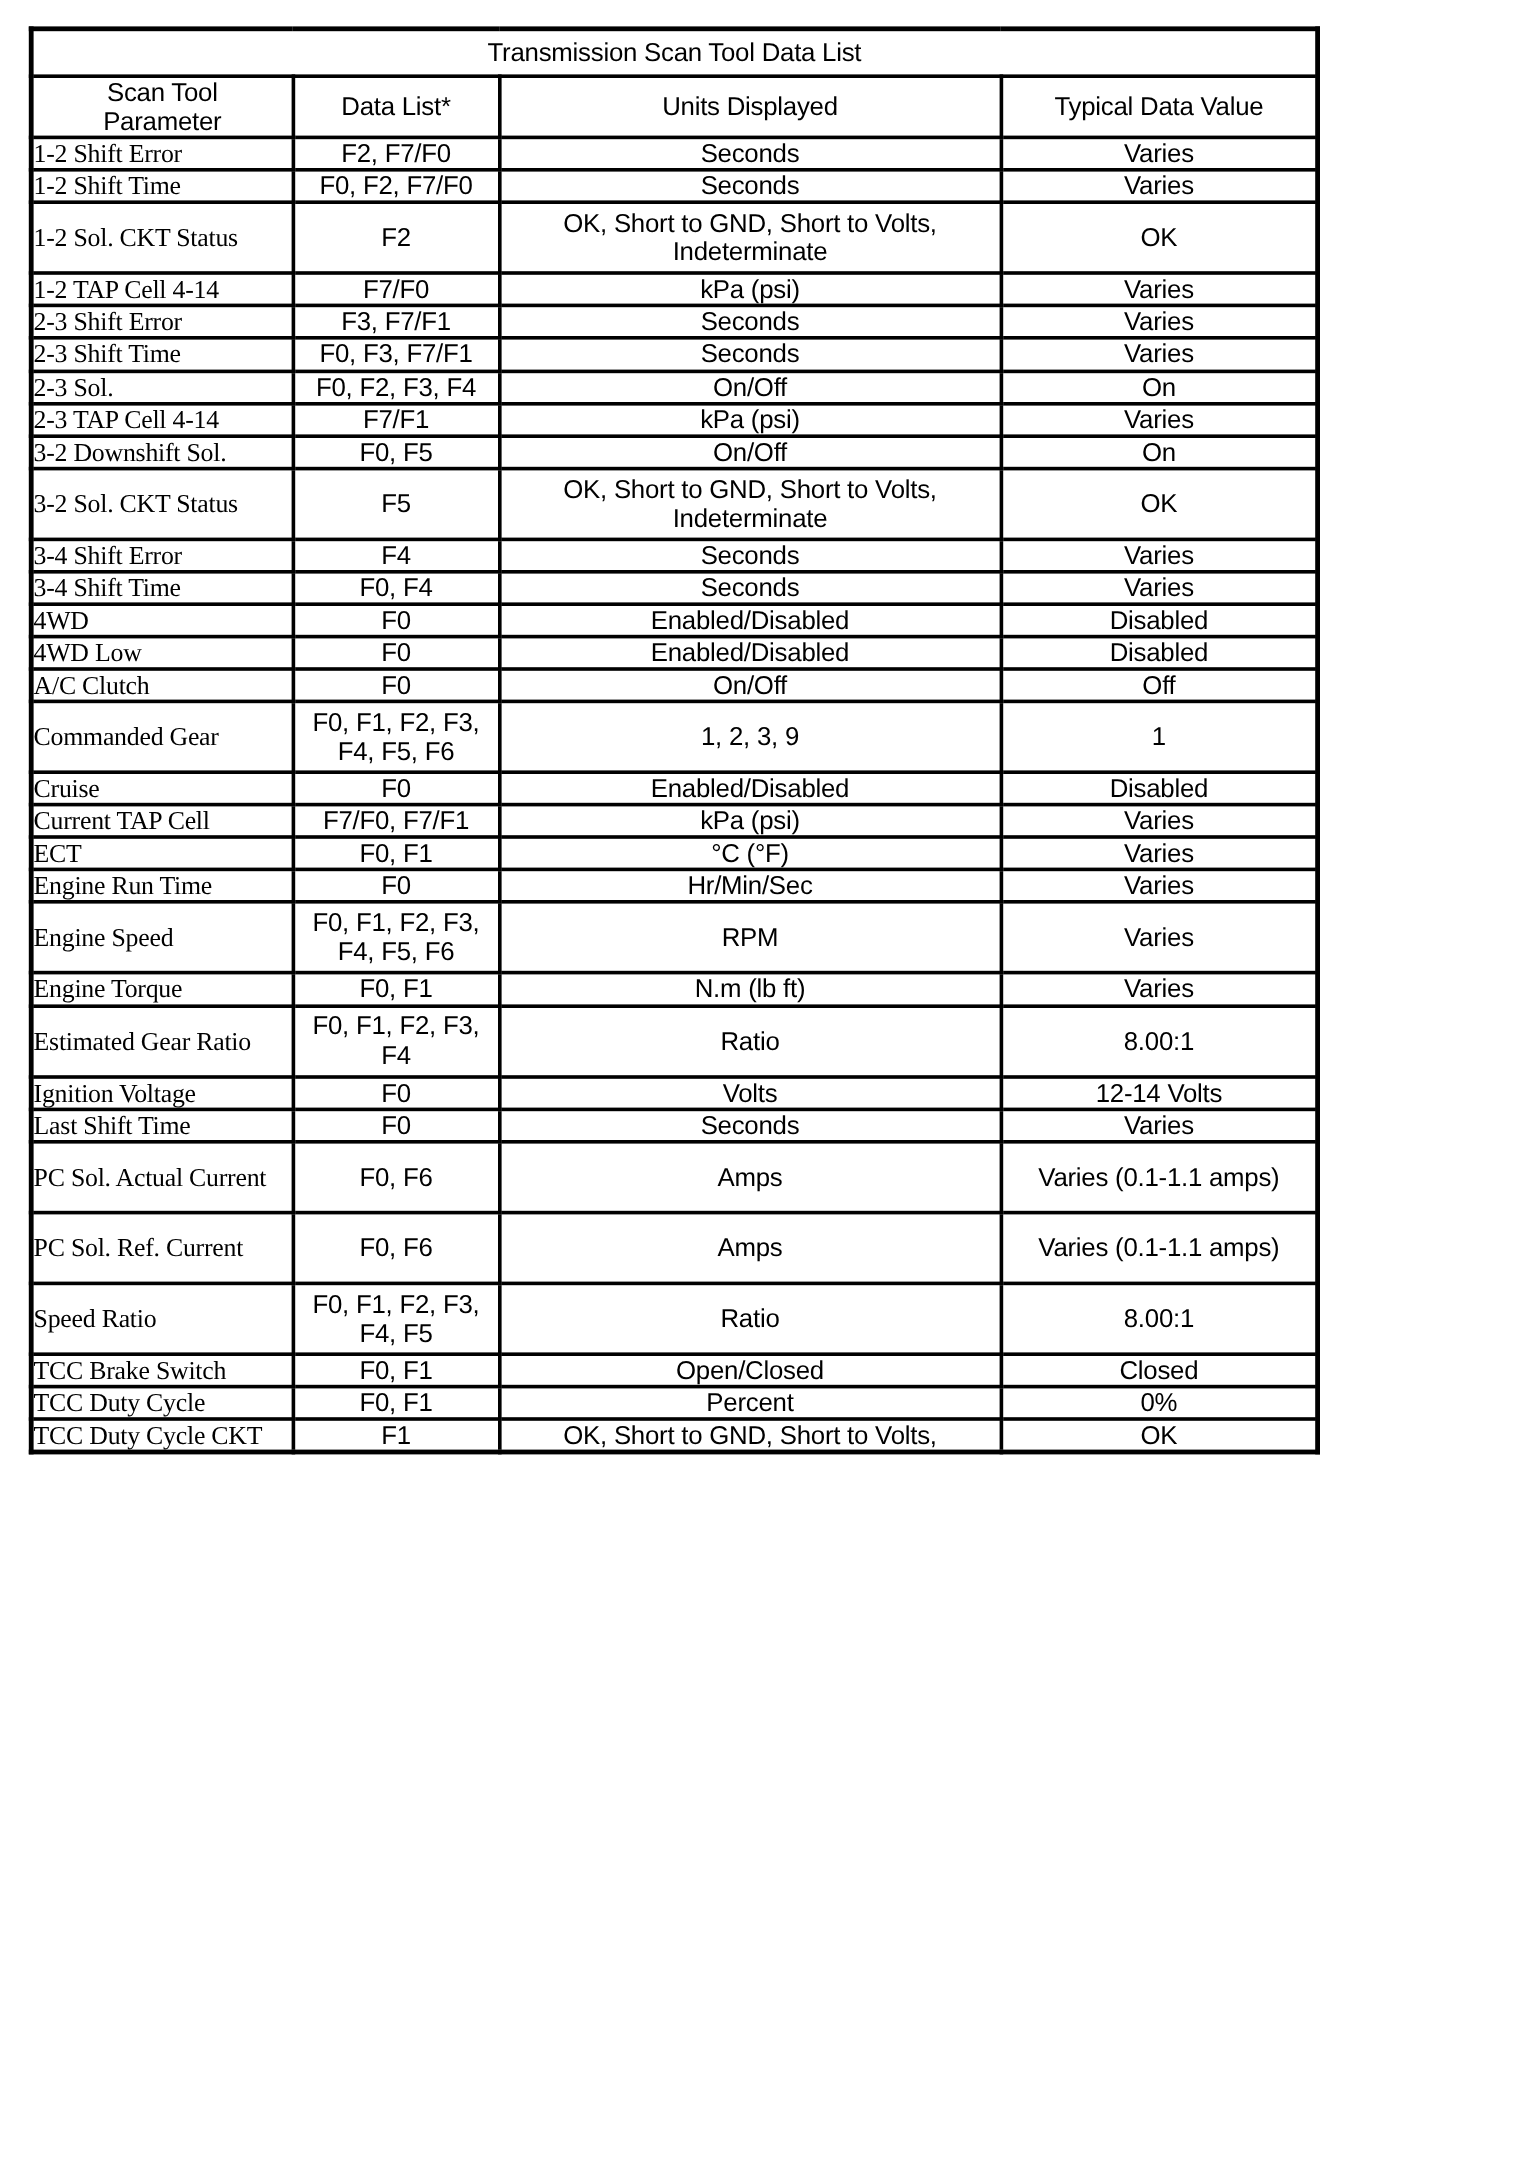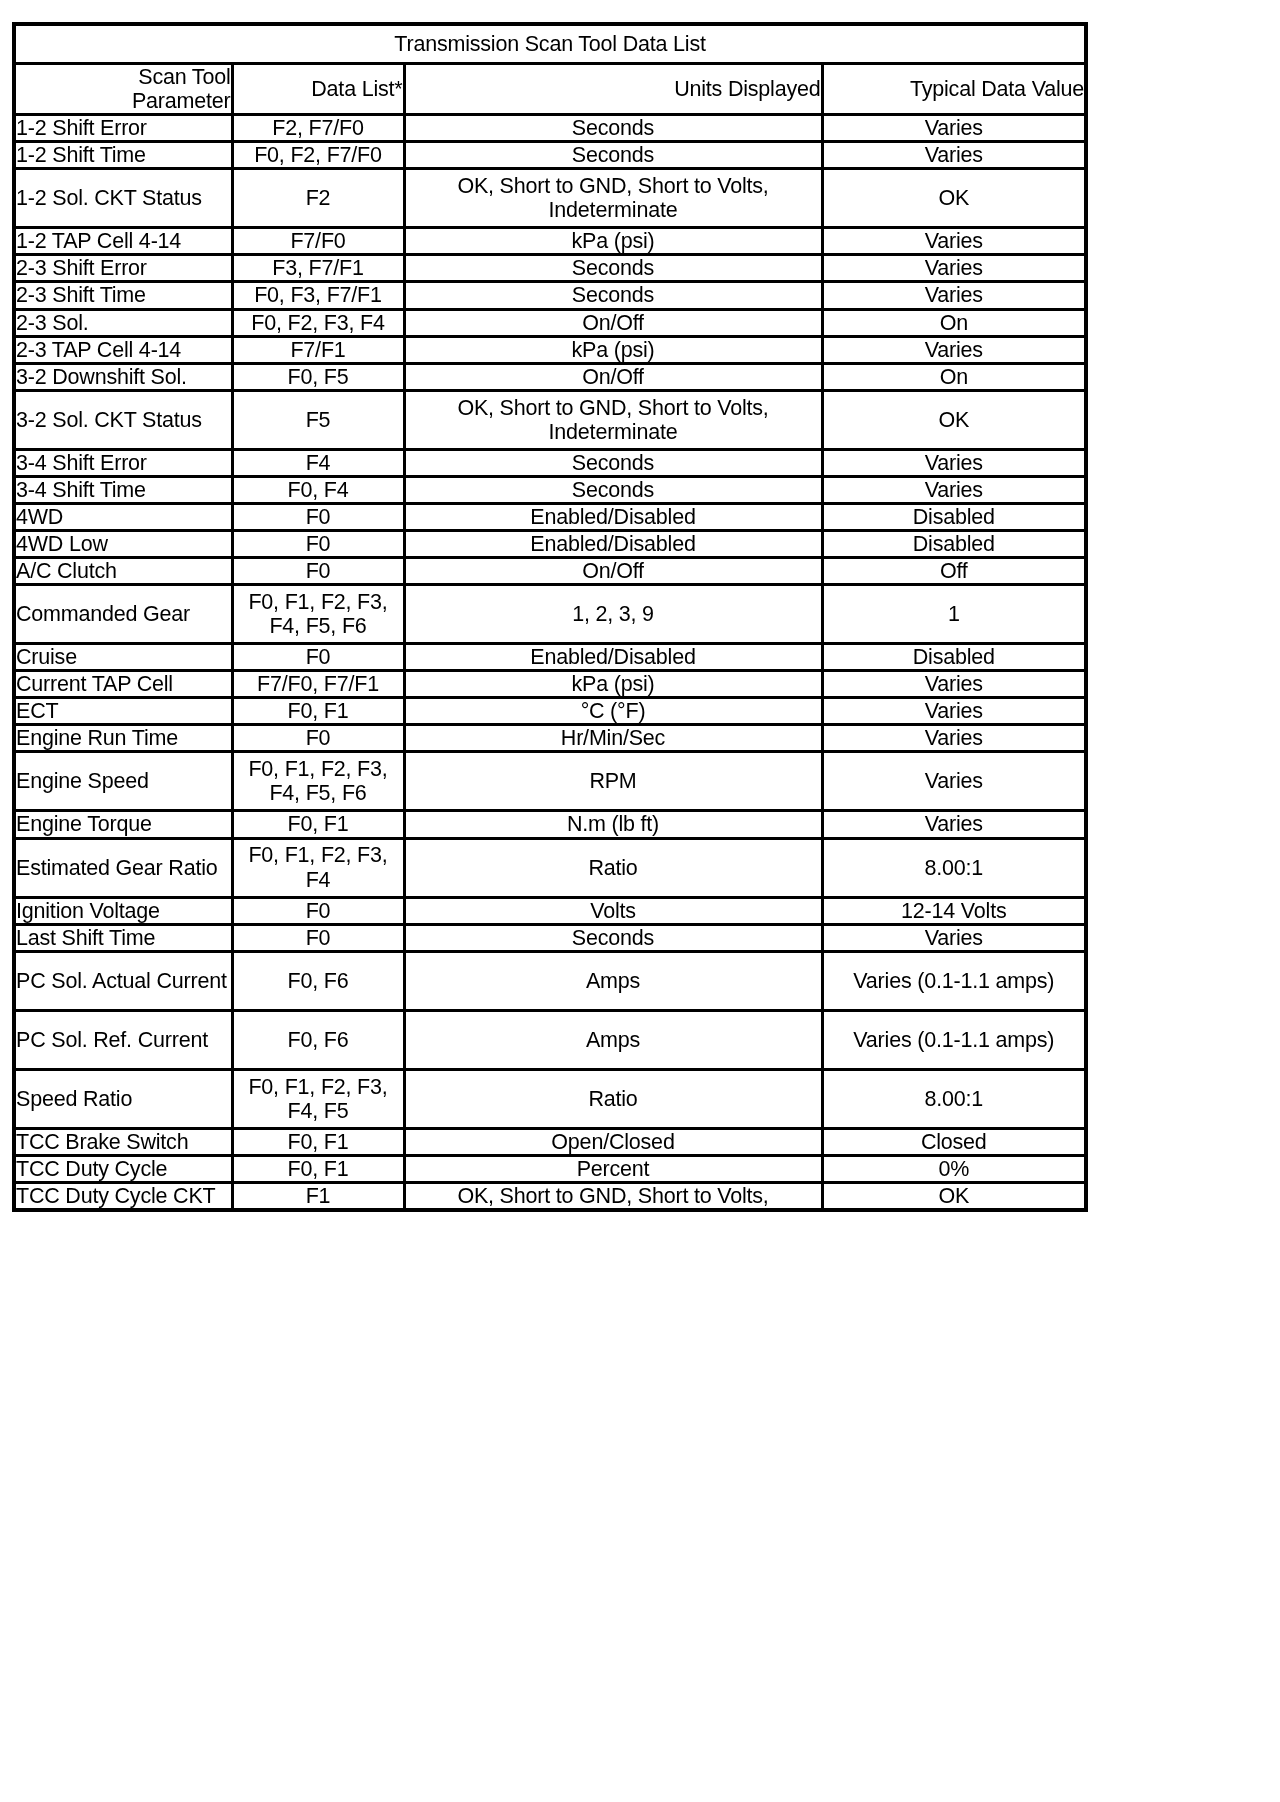--- a/index.html
+++ b/index.html
@@ -6,21 +6,21 @@
   body{
     width:1280px;height:1802px;
     font-family:"Liberation Sans","DejaVu Sans",sans-serif;
     color:#000000;
     -webkit-font-smoothing:none;
   }
   #sheet{
     position:relative;
     width:1280px;height:1802px;
     box-sizing:border-box;
-    padding:22px 24px 0 12px;
+    padding:22px 24px 0 24px;
     overflow:hidden;
   }
   table.datalist{
     border-collapse:collapse;
     table-layout:fixed;
     width:1072px;
     border:4px solid #000;
   }
   table.datalist td,table.datalist th{
     border:3px solid #000;
@@ -39,30 +39,31 @@
 
   td.title-cell{
     text-align:center;
     font-weight:bold;
     font-size:23px;
     letter-spacing:0.1px;
     height:36px;
     padding:2px 4px 4px 4px;
   }
   th.hdr{
-    text-align:right;
+    text-align:center;
     font-weight:bold;
     font-size:23px;
     letter-spacing:0.1px;
     padding:7px 4px 8px 4px;
     line-height:1.22;
   }
   td.param{
     text-align:left;
     padding:5px 2px 6px 6px;
+    font-family:Liberation Serif, serif;
   }
   td.list,td.units,td.value{
     text-align:center;
     padding:5px 4px 6px 4px;
   }
   td.tall{height:56px;}
 </style>
 </head>
 <body>
 

